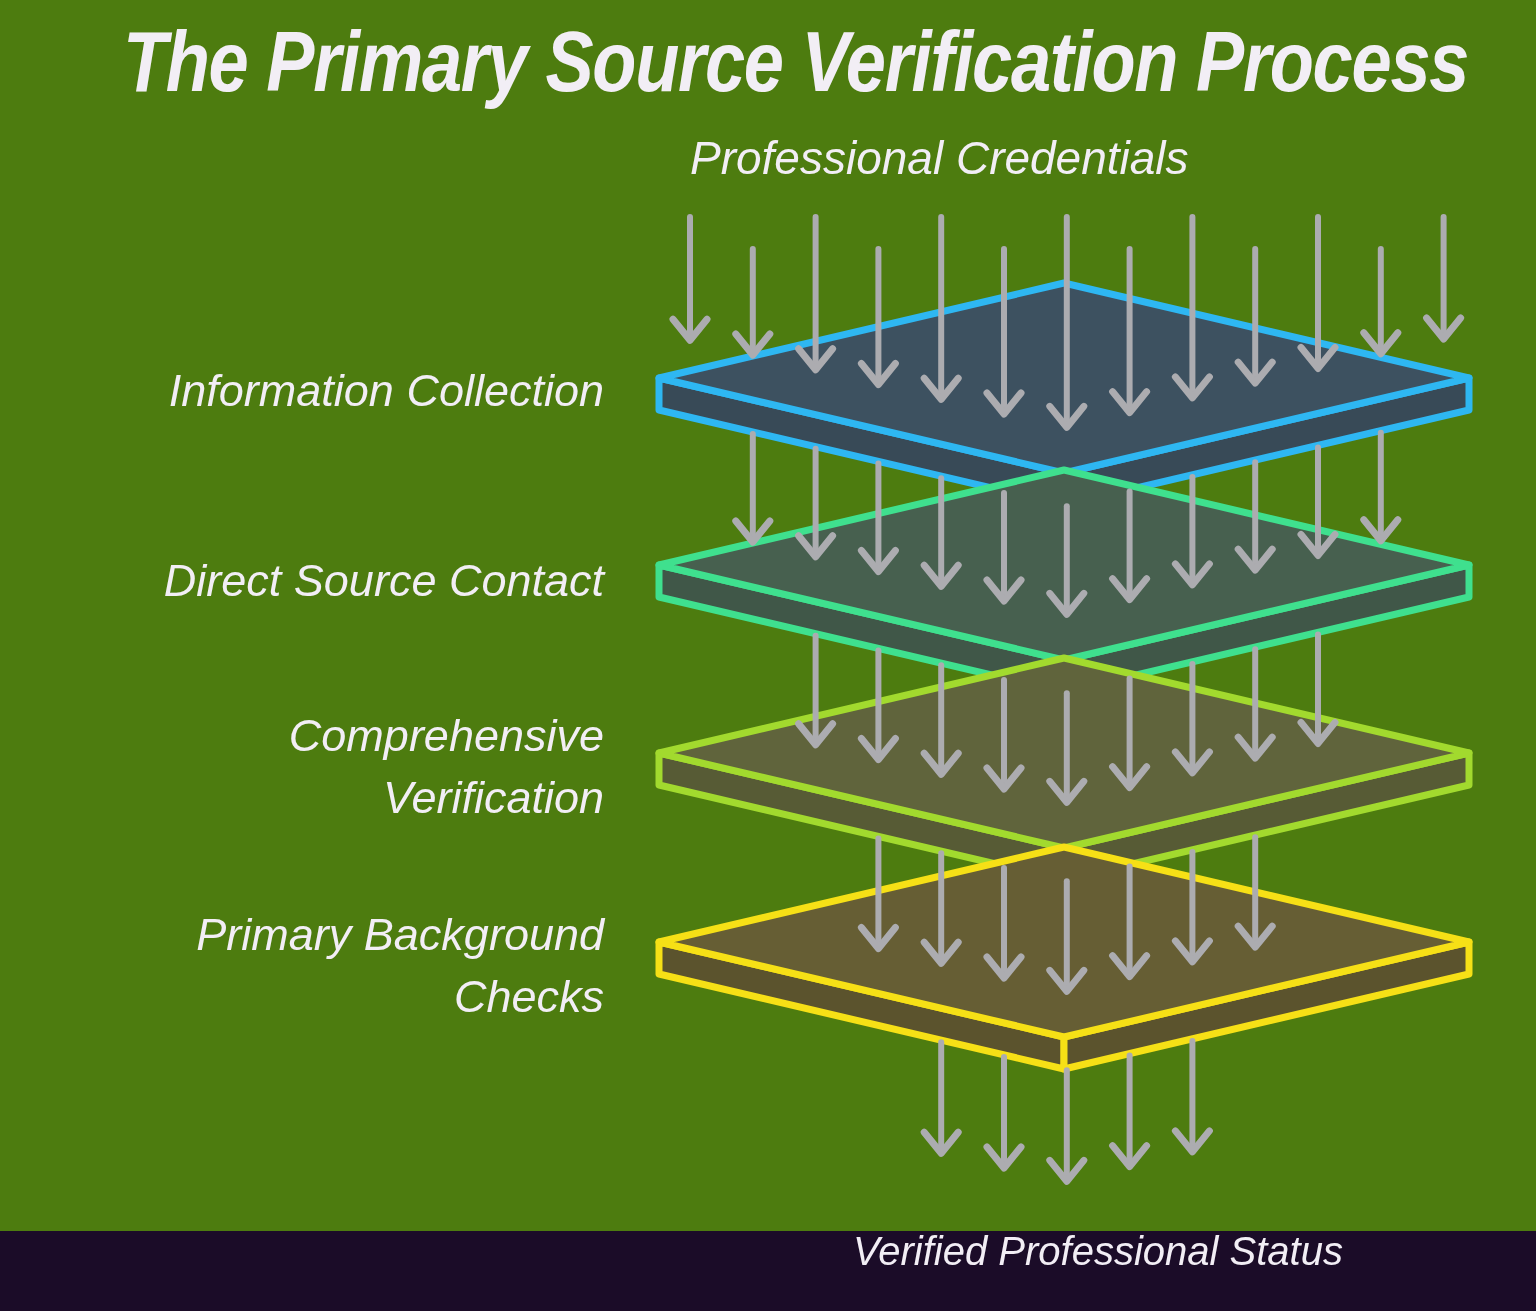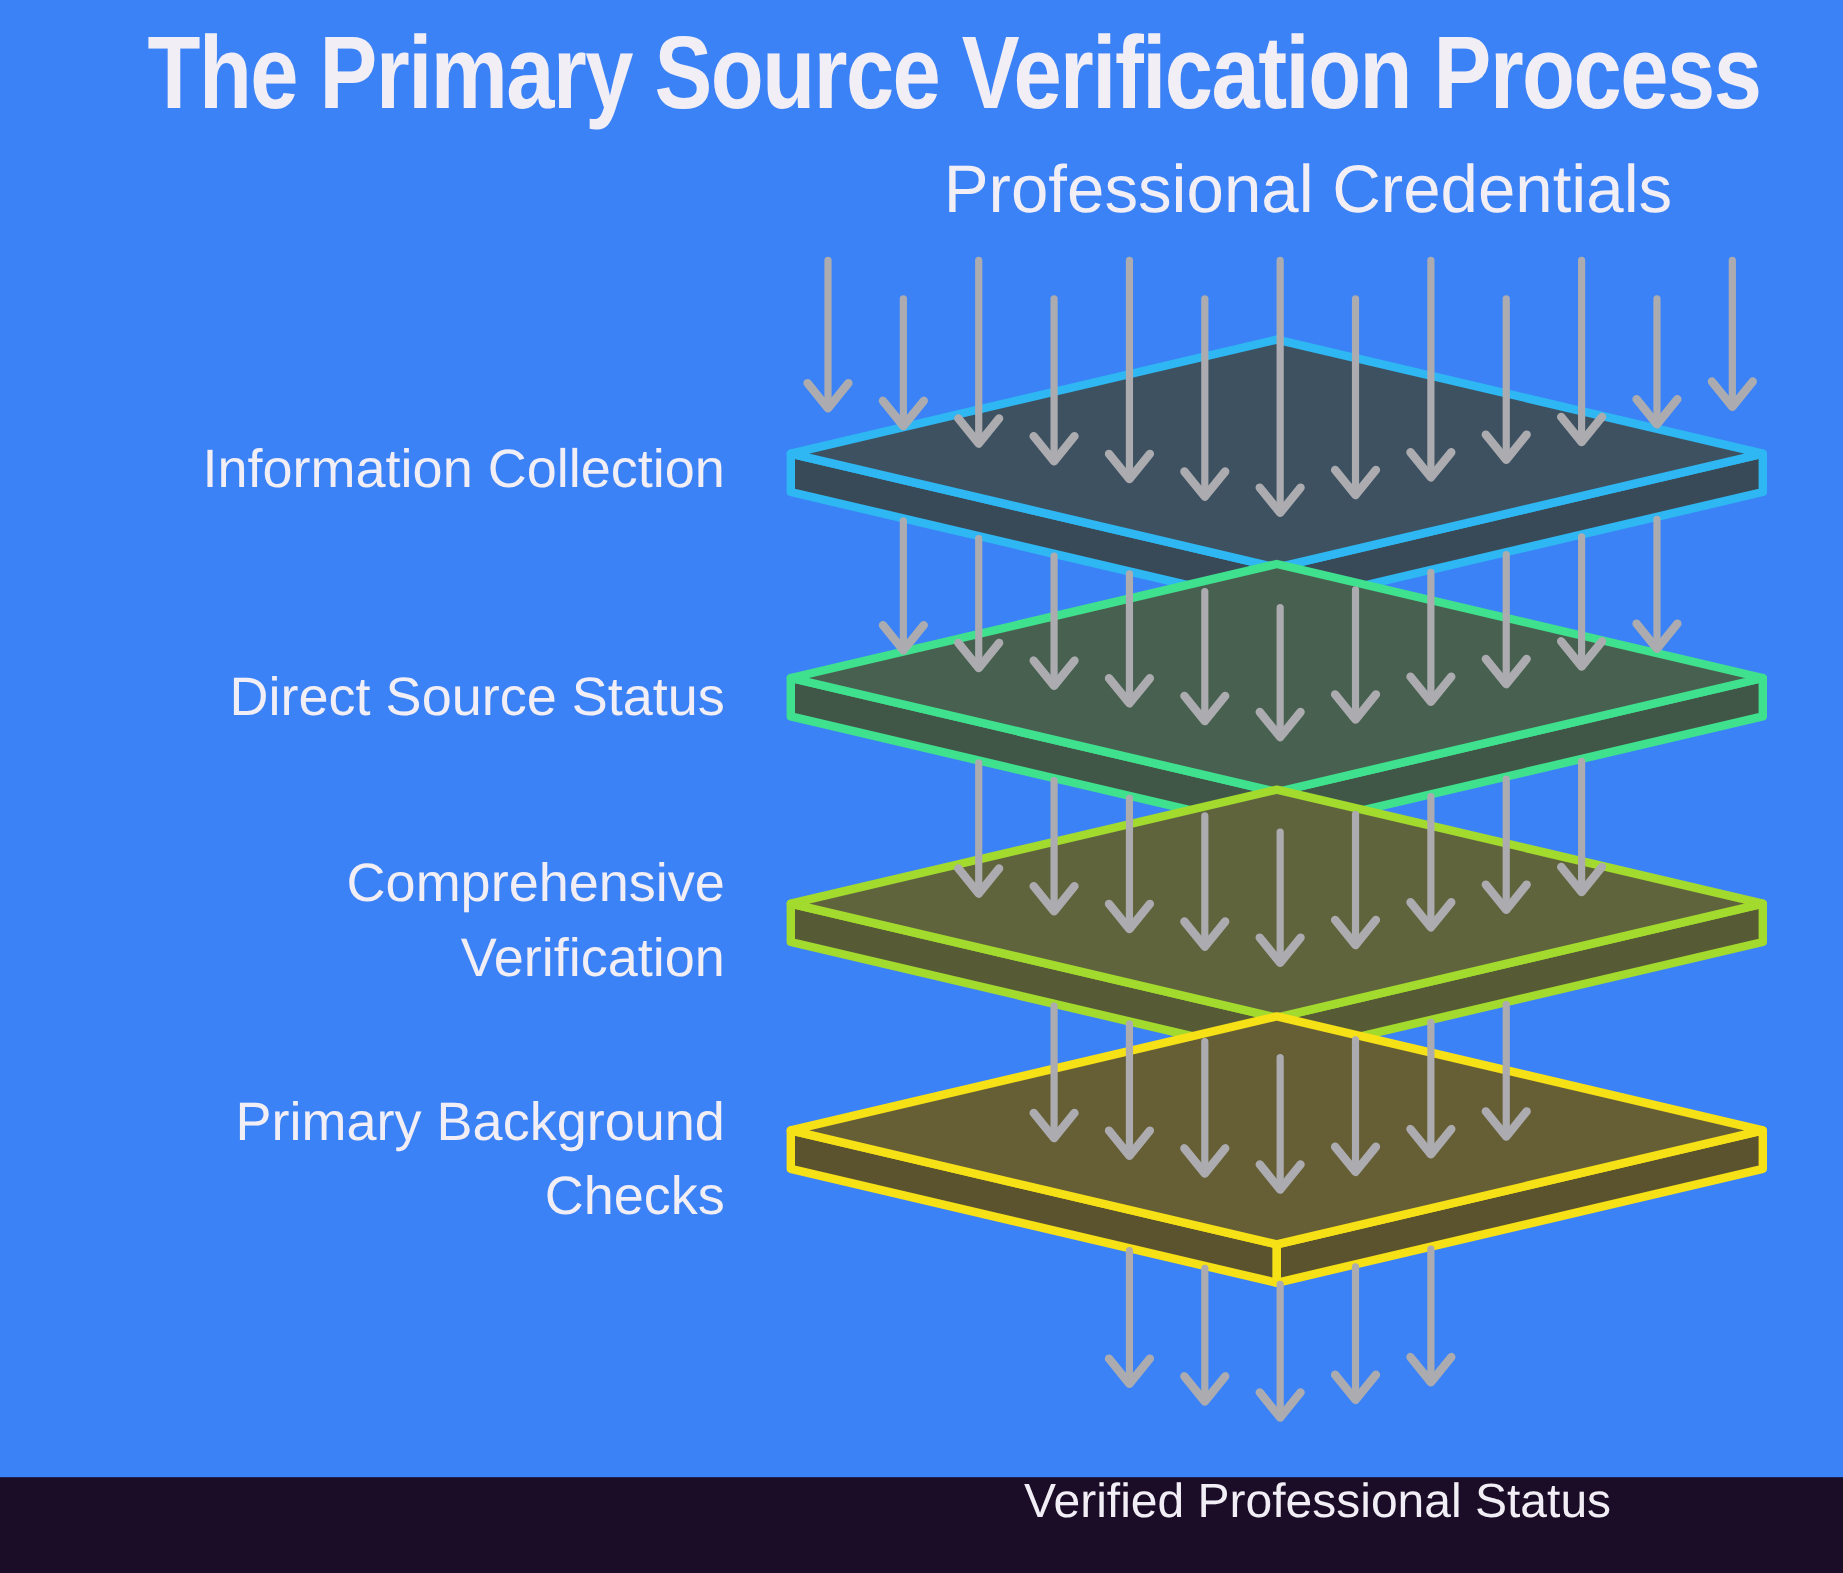--- a/index.html
+++ b/index.html
@@ -8,21 +8,22 @@
     width: 1536px;
     height: 1311px;
     background: #1b0c28;
     font-family: "Liberation Sans", sans-serif;
     overflow: hidden;
   }
   .canvas {
     position: relative;
     width: 1536px;
     height: 1231px;
-    background: #3b82f6;
+    background: #4d7c0f;
+    font-style: italic;
   }
   .main-title {
     position: absolute;
     top: 18px;
     left: 0;
     width: 1536px;
     text-align: center;
     font-size: 86px;
     font-weight: bold;
     line-height: 1.0;
@@ -30,22 +31,22 @@
     color: #f2eef5;
     transform: scaleX(0.84);
     transform-origin: 50% 50%;
     white-space: nowrap;
   }
   .subtitle {
     position: absolute;
     top: 131px;
     left: 690px;
     width: 800px;
-    text-align: center;
-    font-size: 56px;
+    text-align: left;
+    font-size: 46px;
     line-height: 54px;
     color: #f2eef5;
   }
   .layer-label {
     position: absolute;
     right: 932px;
     text-align: right;
     font-size: 45px;
     line-height: 62px;
     color: #f2eef5;
@@ -286,19 +287,19 @@
           <polyline points="1175.4,1130.8814814814814 1192.4,1151.8814814814814 1209.4,1130.8814814814814" stroke-width="7"></polyline>
         </g>
       </g>
     </svg>
 
   <div class="main-title">The Primary Source Verification Process</div>
 
   <div class="subtitle">Professional Credentials</div>
 
   <div class="layer-label label-1">Information Collection</div>
-  <div class="layer-label label-2">Direct Source Status</div>
+  <div class="layer-label label-2">Direct Source Contact</div>
   <div class="layer-label label-3">Comprehensive Verification</div>
   <div class="layer-label label-4">Primary Background Checks</div>
 
   <div class="output-label">Verified Professional Status</div>
 
 </div>
 
 </body></html>

